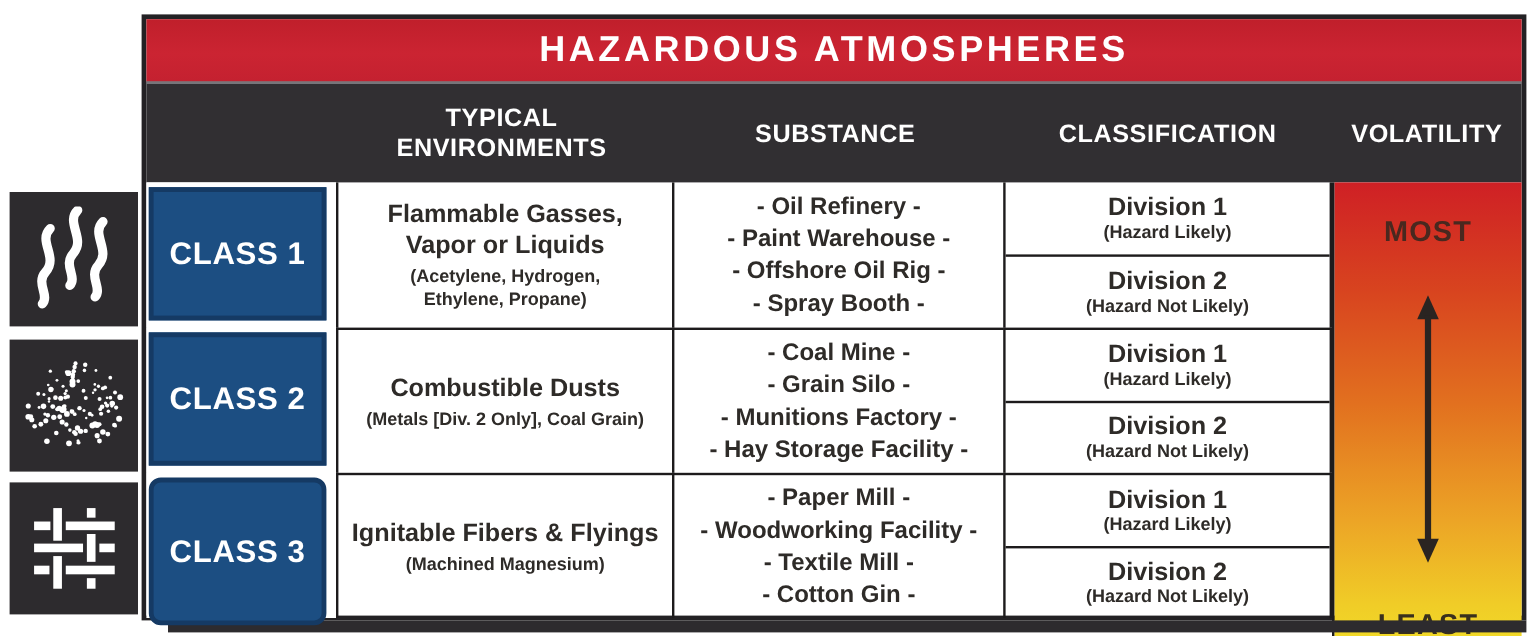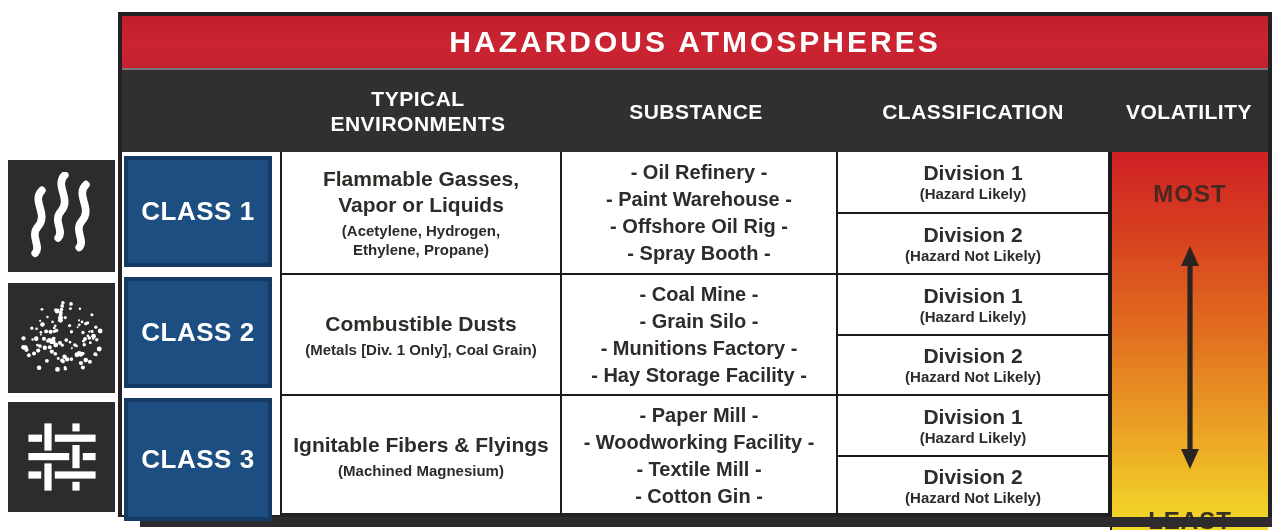--- a/index.html
+++ b/index.html
@@ -51,21 +51,21 @@
   .row2 .substance-cell,.row3 .substance-cell,
   .row2 .env-cell,.row3 .env-cell,
   .row2 .cls-cell,.row3 .cls-cell{border-top:2px solid #1d1b1c;}
 
   .class-box{
     position:absolute;left:2px;right:8px;top:4px;bottom:6px;
     background:#1c4e82;border:4px solid #153a64;z-index:2;
     display:flex;align-items:center;justify-content:center;
     color:#ffffff;font-size:26px;font-weight:bold;letter-spacing:.5px;
   }
-  .row3 .class-box{bottom:-6px;}
+  .row3 .class-box{bottom:-6px;border-radius:10px;}
 
   .sub-main{font-size:21px;font-weight:bold;color:#2e2b28;line-height:26px;white-space:pre-line;}
   .sub-sub{font-size:15px;font-weight:bold;color:#2e2b28;line-height:19px;white-space:pre-line;margin-top:3px;}
   .env-line{font-size:20px;font-weight:bold;color:#2e2b28;line-height:27px;}
 
   .division{flex:1;display:flex;flex-direction:column;align-items:center;justify-content:center;}
   .division.d2{border-top:2px solid #1d1b1c;}
   .d-name{font-size:21px;font-weight:bold;color:#2e2b28;line-height:24px;}
   .d-note{font-size:15px;font-weight:bold;color:#2e2b28;line-height:17px;}
 
@@ -275,21 +275,21 @@
         </div>
       </div>
     </div>
 
     <div class="row row2">
       <div class="cell class-cell">
         <div class="class-box">CLASS 2</div>
       </div>
       <div class="cell substance-cell">
         <div class="sub-main">Combustible Dusts</div>
-        <div class="sub-sub">(Metals [Div. 1 Only], Coal Grain)</div>
+        <div class="sub-sub">(Metals [Div. 2 Only], Coal Grain)</div>
       </div>
       <div class="cell env-cell">
         <div class="env-line">- Coal Mine -</div>
         <div class="env-line">- Grain Silo -</div>
         <div class="env-line">- Munitions Factory -</div>
         <div class="env-line">- Hay Storage Facility -</div>
       </div>
       <div class="cell cls-cell">
         <div class="division d1">
           <div class="d-name">Division 1</div>

